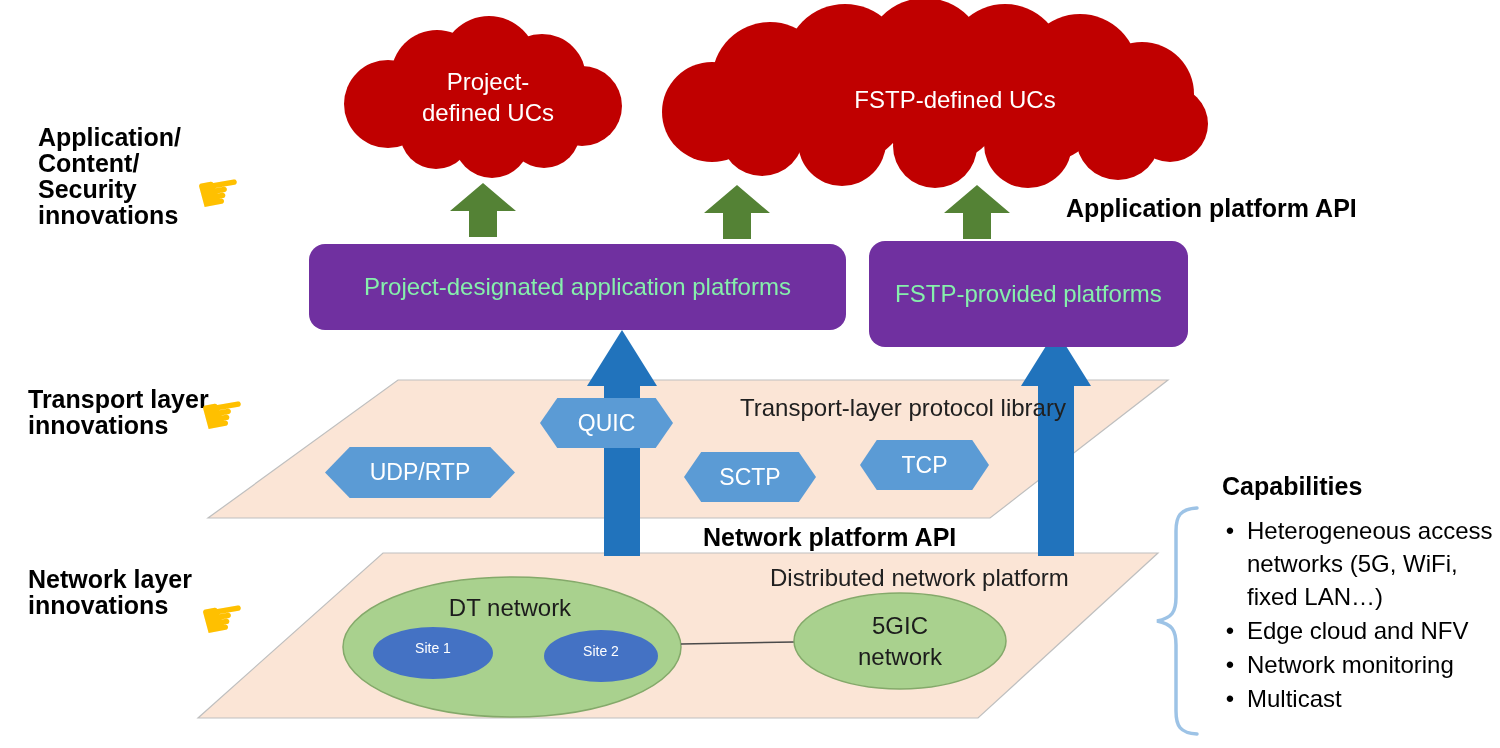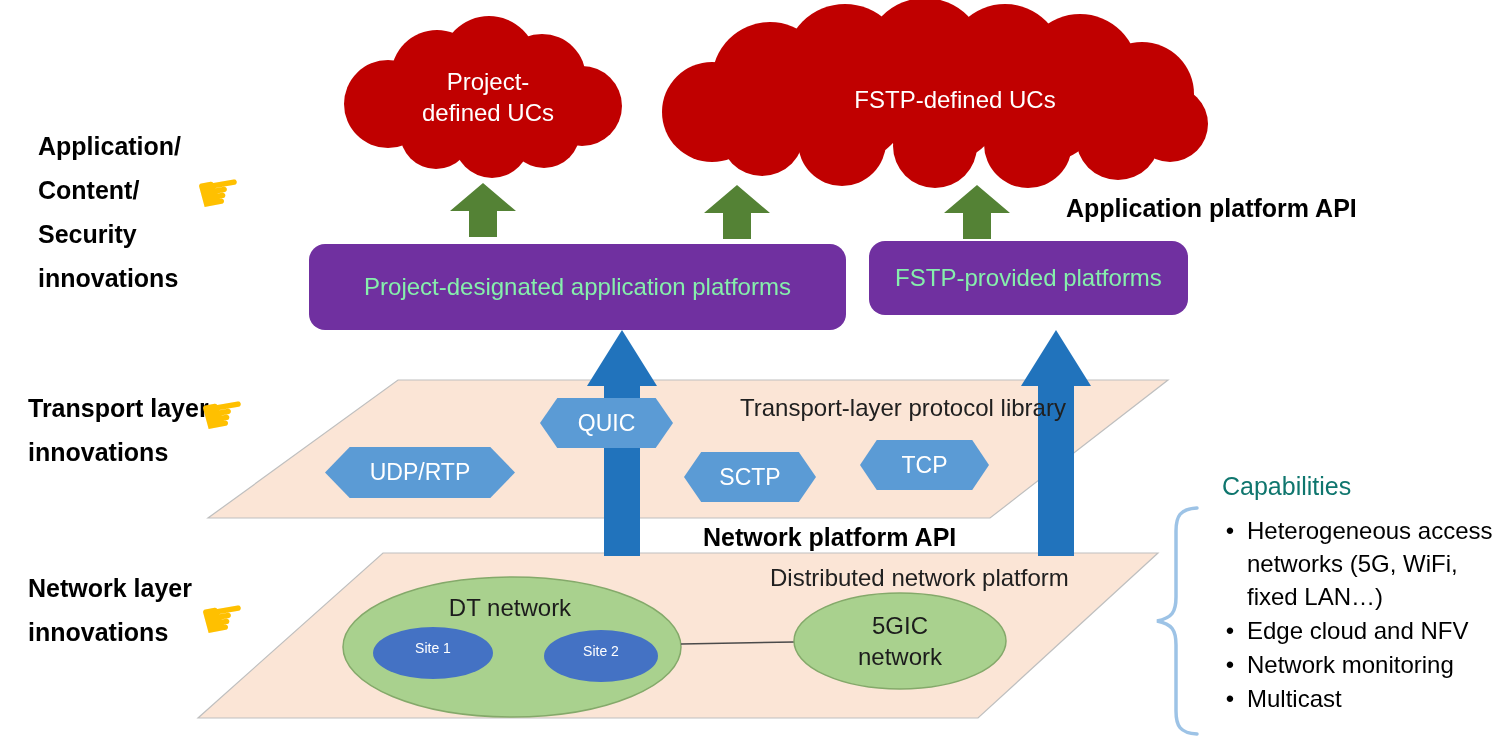--- a/index.html
+++ b/index.html
@@ -2,21 +2,21 @@
 <html style="--cloud_red: #C00000; --arrow_green: #548235; --platform_purple: #7030A0; --arrow_blue: #2173BC; --plane_fill: #FBE5D6; --plane_border: #BFBFBF; --hexagon_blue: #5B9BD5; --ellipse_green: #A9D18E; --site_blue: #4472C4; --brace_blue: #9DC3E6; --hand_yellow: #FFC000;"><head>
 <meta charset="utf-8">
 <style>
   * { margin:0; padding:0; box-sizing:border-box; }
   body { background:#ffffff; }
   .canvas { position:relative; width:1500px; height:748px; background:#ffffff;
             font-family:"Liberation Sans", sans-serif; overflow:hidden; }
   .layer { position:absolute; left:0; top:0; width:1500px; height:748px; }
   .abs { position:absolute; }
 
-  .side-label { font-weight:bold; color:#000; font-size:25px; line-height:44px; white-space:pre-line; }
+  .side-label { font-weight:bold; color:#000; font-size:25px; line-height:26px; white-space:pre-line; }
   .hand { font-size:52px; color:var(--hand_yellow); line-height:1; transform:rotate(-10deg); }
 
   .cloud circle { fill:var(--cloud_red); }
   .cloud-label { color:#ffffff; font-size:24px; line-height:31px; text-align:center; white-space:pre-line; }
 
   .green-arrow { fill:var(--arrow_green); }
   .blue-arrow  { fill:var(--arrow_blue); }
 
   .api-label { font-weight:bold; font-size:25px; color:#000;text-align:center; }
 
@@ -30,21 +30,21 @@
          clip-path:polygon(13% 0%, 87% 0%, 100% 50%, 87% 100%, 13% 100%, 0% 50%);
          color:#fff; display:flex; align-items:center; justify-content:center; font-size:23px; }
 
   .green-ellipse { fill:var(--ellipse_green); stroke:#84a96a; stroke-width:1.5; }
   .site-ellipse  { fill:var(--site_blue); }
   .site-label    { color:#fff; font-size:14px; text-align:center; }
   .ellipse-label { font-size:24px; color:#1c1c1c; text-align:center; white-space:pre-line; line-height:31px; }
   .connector { stroke:#4a4a4a; stroke-width:1.5; }
 
   .brace { fill:none; stroke:var(--brace_blue); stroke-width:3.5; stroke-linecap:round; }
-  .cap-title { font-weight:normal; font-size:25px; color:#0f766e; }
+  .cap-title { font-weight:bold; font-size:25px; color:#000000; }
   .cap-list { position:absolute; left:1213px; top:514px; width:292px; }
   .cap-item { display:flex; font-size:24px; line-height:33px; color:#000; margin-bottom:1px; }
   .cap-item .bullet { flex:0 0 34px; width:34px; text-align:center; }
   .cap-item .cap-text { flex:1; }
 </style>
 </head>
 <body>
 
 <div class="canvas">
 
@@ -114,21 +114,21 @@
   <div class="abs hand" style="left:200px; top:592px;">☛</div>
 
   <div class="abs cloud-label" style="left:378px; top:66px; width:220px;">Project-
 defined UCs</div>
   <div class="abs cloud-label" style="left:800px; top:84px; width:310px;">FSTP-defined UCs</div>
 
   <div class="abs api-label" style="left:1066px; top:194px;">Application platform API</div>
   <div class="abs api-label" style="left:703px; top:523px;">Network platform API</div>
 
   <div class="platform" style="left:309px; top:244px; width:537px; height:86px;">Project-designated application platforms</div>
-  <div class="platform" style="left:869px; top:241px; width:319px; height:74px;">FSTP-provided platforms</div>
+  <div class="platform" style="left:869px; top:241px; width:319px; height:106px;">FSTP-provided platforms</div>
 
   <div class="abs plane-title" style="left:740px; top:394px;">Transport-layer protocol library</div>
   <div class="hex" style="left:325px; top:447px; width:190px; height:51px;">UDP/RTP</div>
   <div class="hex" style="left:540px; top:398px; width:133px; height:50px;">QUIC</div>
   <div class="hex" style="left:684px; top:452px; width:132px; height:50px;">SCTP</div>
   <div class="hex" style="left:860px; top:440px; width:129px; height:50px;">TCP</div>
 
   <div class="abs plane-title" style="left:770px; top:564px;">Distributed network platform</div>
   <div class="abs ellipse-label" style="left:420px; top:592px; width:180px;">DT network</div>
   <div class="abs site-label" style="left:373px; top:640px; width:120px;">Site 1</div>

